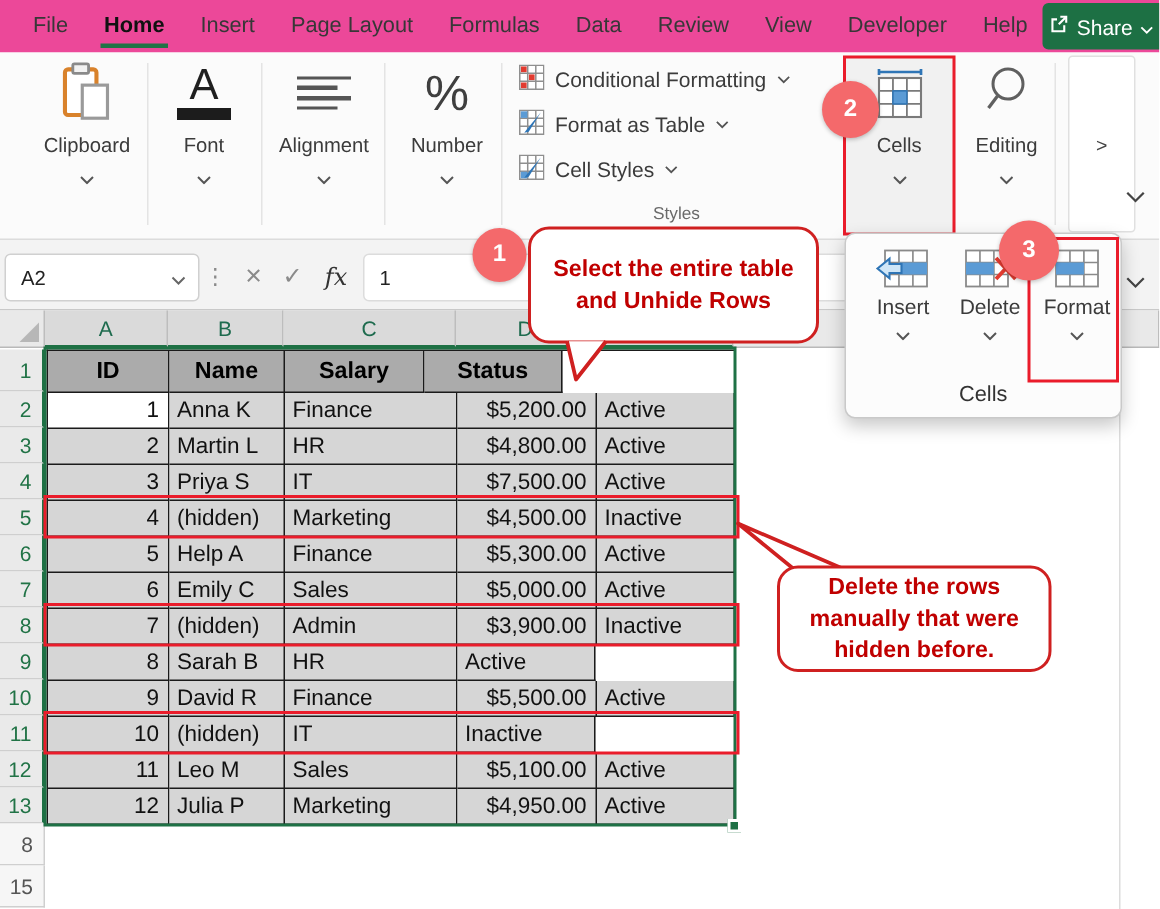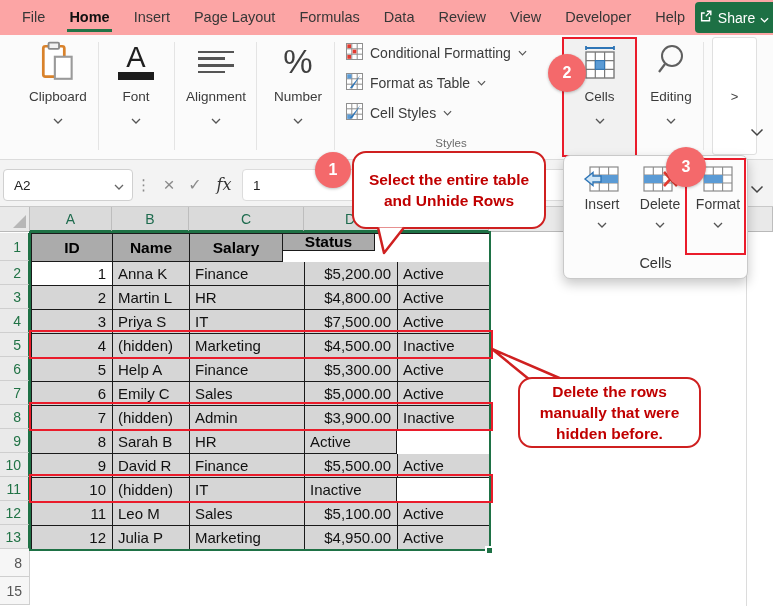--- a/index.html
+++ b/index.html
@@ -1,20 +1,20 @@
 <!DOCTYPE html>
 <html><head>
 <meta charset="utf-8">
 <style>
   html,body{margin:0;padding:0;background:#fff;}
   .app{position:relative;width:773px;height:606px;background:#fff;overflow:hidden;
        font-family:"Liberation Sans",sans-serif;color:#333;}
 
   
-  .tabbar{position:absolute;left:0;top:0;width:773px;height:35px;background:#fca5a5;
+  .tabbar{position:absolute;left:0;top:0;width:773px;height:35px;background:#ec4899;
           display:flex;align-items:center;padding-left:10px;box-sizing:border-box;}
   .tab{padding:0 12px;font-size:14.5px;color:#373737;height:33px;line-height:33px;position:relative;cursor:default;}
   .tab.active{font-weight:700;color:#111;}
   .tab.active::after{content:"";position:absolute;left:10px;right:10px;bottom:2px;height:3px;background:#217346;}
   .share-btn{position:absolute;top:2px;right:0;height:31px;width:78px;background:#1d7044;border-radius:4px 0 0 4px;
              color:#fff;display:flex;align-items:center;justify-content:center;gap:5px;font-size:14px;}
 
   
   .ribbon{position:absolute;left:0;top:35px;width:773px;height:125px;background:#fbfbfb;border-bottom:1px solid #dcdcdc;box-sizing:border-box;}
   .sep{position:absolute;top:7px;width:1px;height:108px;background:#e4e4e4;}
@@ -324,21 +324,21 @@
       <div class="rowh" style="top: 549px; height: 28px;">8</div>
       <div class="rowh" style="top: 577px; height: 28px;">15</div>
     </div>
   <div class="vline-g"></div>
 
   <div class="sheet-table" id="sheet-table">
       <div class="trow">
         <div class="tcell hdr" style="width: 81px; height: 28px;">ID</div>
         <div class="tcell hdr" style="width: 77px; height: 28px;">Name</div>
         <div class="tcell hdr" style="width: 93px; height: 28px;">Salary</div>
-        <div class="tcell hdr" style="width: 92px; height: 17px;">Status</div>
+        <div class="tcell hdr" style="width: 92px; height: 28px;">Status</div>
       </div>
       <div class="trow">
         <div class="tcell r activecell" style="width: 81px; height: 24px;">1</div>
         <div class="tcell l" style="width: 77px; height: 24px;">Anna K</div>
         <div class="tcell l" style="width: 115px; height: 24px;">Finance</div>
         <div class="tcell r" style="width: 93px; height: 24px;">$5,200.00</div>
         <div class="tcell l" style="width: 92px; height: 24px;">Active</div>
       </div>
       <div class="trow">
         <div class="tcell r" style="width: 81px; height: 24px;">2</div>

